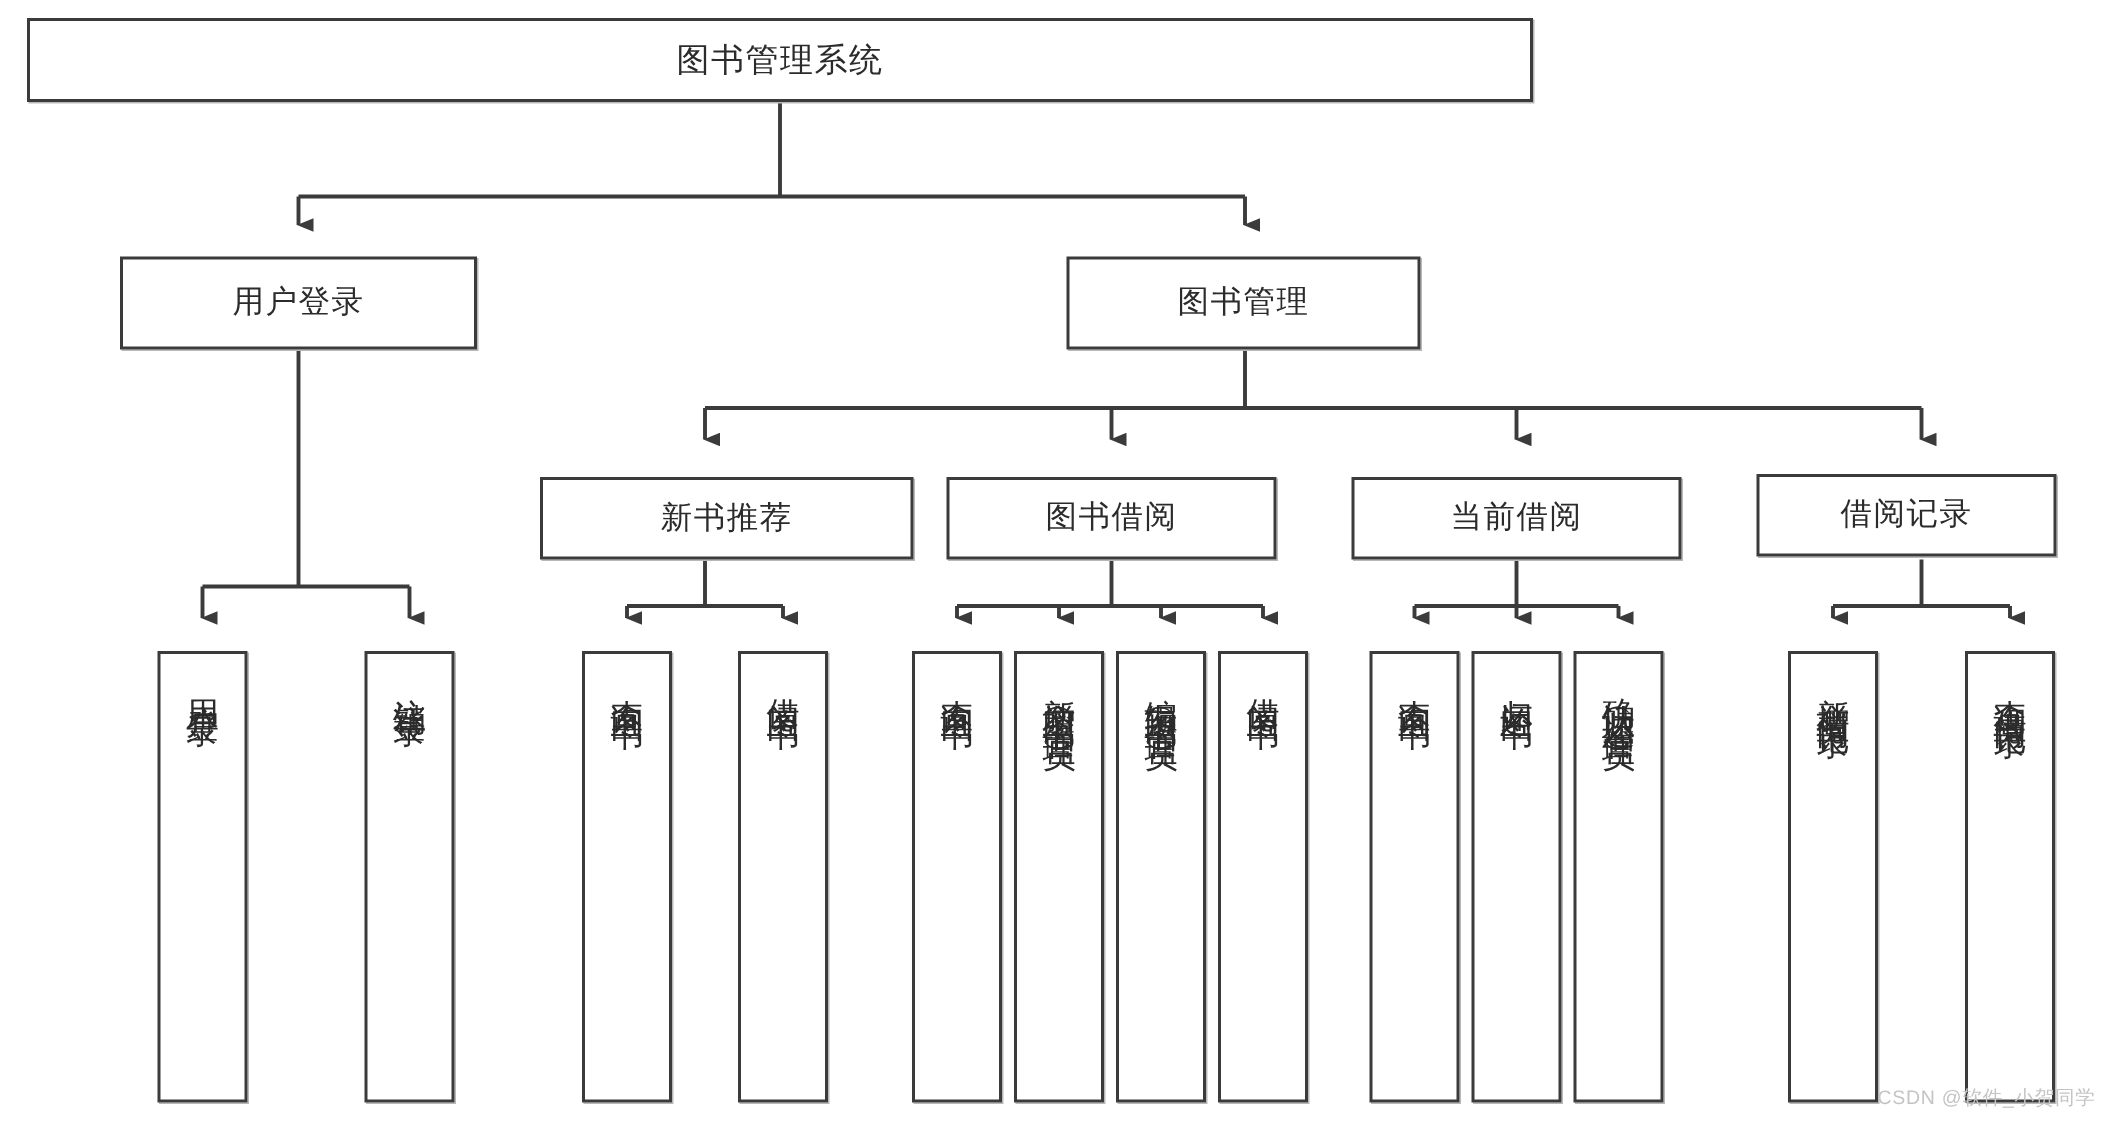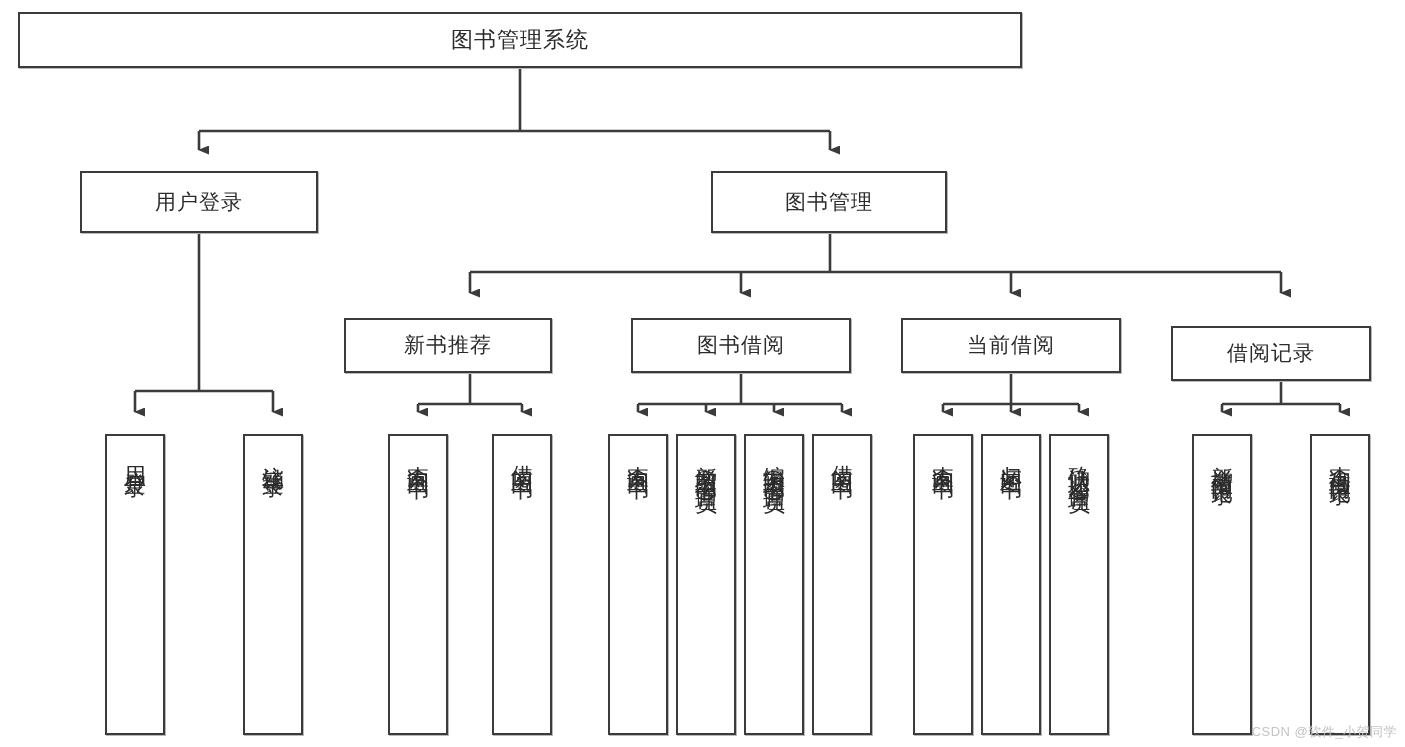--- a/index.html
+++ b/index.html
@@ -137,30 +137,30 @@
     <span class="node-label">图书管理系统</span>
   </div>
 
   <div class="node horizontal" style="left:80px; top:171px; width:238px; height:62px;">
     <span class="node-label">用户登录</span>
   </div>
   <div class="node horizontal" style="left:711px; top:171px; width:236px; height:62px;">
     <span class="node-label">图书管理</span>
   </div>
 
-  <div class="node horizontal" style="left:344px; top:318px; width:208px; height:55px;font-family:Liberation Serif, serif;">
+  <div class="node horizontal" style="left:360px; top:318px; width:249px; height:55px;font-family:Liberation Serif, serif;">
     <span class="node-label">新书推荐</span>
   </div>
   <div class="node horizontal" style="left:631px; top:318px; width:220px; height:55px;">
     <span class="node-label">图书借阅</span>
   </div>
   <div class="node horizontal" style="left:901px; top:318px; width:220px; height:55px;">
     <span class="node-label">当前借阅</span>
   </div>
-  <div class="node horizontal" style="left:1171px; top:326px; width:200px; height:55px;">
+  <div class="node horizontal" style="left:1171px; top:316px; width:200px; height:55px;">
     <span class="node-label">借阅记录</span>
   </div>
 
   <div class="node vertical" style="left:105px; top:434px; width:60px; height:301px;">
     <span class="node-label">用户登录</span>
   </div>
   <div class="node vertical" style="left:243px; top:434px; width:60px; height:301px;">
     <span class="node-label">注销登录</span>
   </div>
 

